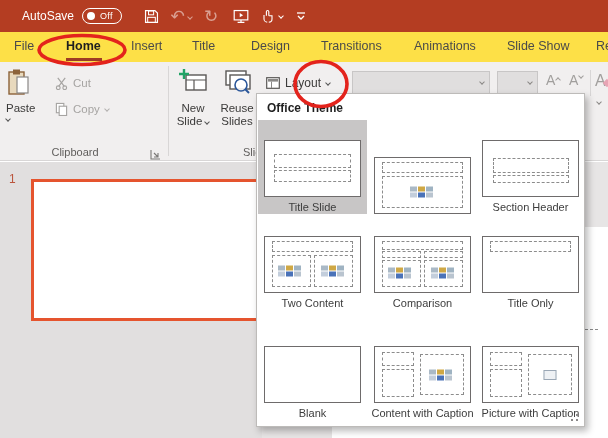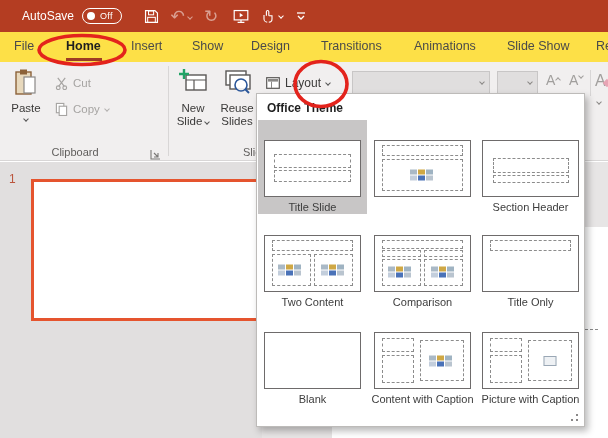--- a/index.html
+++ b/index.html
@@ -24,21 +24,21 @@
   
   .menubar { position:absolute; left:0; top:32px; width:608px; height:30px; background:#fde047; }
   .tab { position:absolute; top:7px; font-size:12.5px; color:#4a4a4a; white-space:nowrap; cursor:default; }
   .tab.active { color:#1f1f1f; font-weight:bold; }
   .tab-underline { position:absolute; top:26px; height:3px; background:#9e3b24; }
 
   
   .ribbon { position:absolute; left:0; top:62px; width:608px; height:99px; background:#f1efef; border-bottom:1px solid #d8d6d6; }
   .rb-text { font-size:11.5px; color:#3b3a39; }
   .rb-disabled { color:#a6a4a2; }
-  .paste-btn { position:absolute; left:6px; top:6px; width:40px; height:76px; display:flex; flex-direction:column; align-items:center; }
+  .paste-btn { position:absolute; left:6px; top:6px; width:40px; height:76px; display:flex; flex-direction:column; align-items:flex-start; }
   .paste-btn .rb-text { margin-top:4px; }
   .small-btn { position:absolute; height:22px; display:flex; align-items:center; gap:5px; }
   .group-label { position:absolute; top:84px; font-size:11px; color:#605e5c; text-align:center; }
   .launcher { position:absolute; left:150px; top:84px; width:12px; height:12px; }
   .vdiv { position:absolute; top:4px; height:90px; width:1px; background:#d8d6d6; }
   .big-btn { position:absolute; top:6px; display:flex; flex-direction:column; align-items:center; width:42px; }
   .big-btn .l1 { margin-top:4px; }
   .big-btn .rb-text { line-height:13px; }
   .layout-btn { position:absolute; left:262px; top:9px; height:24px; display:flex; align-items:center; gap:5px; padding:0 4px; }
   .layout-btn .chev { color:#555; }
@@ -53,21 +53,21 @@
   .slides-panel { position:absolute; left:0; top:162px; width:262px; height:276px; background:#e1dfdf; }
   .slide-number { position:absolute; left:9px; top:10px; font-size:12px; color:#bb553d; }
   .slide-thumb { position:absolute; left:31px; top:17px; width:229px; height:142px; background:#fff; border:3px solid #e5542e; }
   .canvas { position:absolute; left:262px; top:162px; width:346px; height:276px; background:#e7e5e5; }
   .slide-editor { position:absolute; left:70px; top:65px; width:276px; height:211px; background:#fff; }
   .ph-fragment { position:absolute; left:208px; top:102px; width:58px; border-top:1px dashed #8a8a8a; }
 
   
   .dropdown { position:absolute; left:256px; top:93px; width:329px; height:334px; background:#fff; border:1px solid #bdbbb9; box-shadow:3px 4px 7px rgba(0,0,0,.28); z-index:20; }
   .dd-title { position:absolute; left:10px; top:7px; font-size:12px; font-weight:bold; color:#1f1f1f; }
-  .cell { position:absolute; width:109px; display:flex; flex-direction:column; align-items:center; padding-top:20px; }
+  .cell { position:absolute; width:109px; display:flex; flex-direction:column; align-items:center; padding-top:20px;justify-content:flex-end; }
   .cell.selected { background:#c8c6c6; }
   .r1 { top:26px; height:94px; }
   .r2 { top:121px; height:95px; }
   .r3 { top:218px; height:108px; }
   .c1 { left:1px; } .c2 { left:111px; } .c3 { left:219px; }
   .thumb { position:relative; width:97px; height:57px; background:#fff; border:1px solid #6e6b6b; }
   .cell-label { margin-top:4px; font-size:11px; color:#3d3d3d; line-height:13px; text-align:center; width:104px; }
   .ph { position:absolute; border:1px dashed #8c8c8c; }
   .cluster { position:absolute; left:50%; top:50%; transform:translate(-50%,-50%); width:26px; display:flex; flex-wrap:wrap; gap:1px; }
   .cluster i { width:7px; height:5px; display:block; }
@@ -126,21 +126,21 @@
             <path d="M3 6l3 3 3-3" fill="none" stroke="#fff" stroke-width="1.3"></path>
           </svg>
       </span>
     </div>
   </div>
 
   <div class="menubar">
     <span class="tab" style="left:14px;">File</span>
     <span class="tab active" style="left:66px;">Home</span>
     <span class="tab" style="left:131px;">Insert</span>
-    <span class="tab" style="left:192px;">Show</span>
+    <span class="tab" style="left:192px;">Title</span>
     <span class="tab" style="left:251px;">Design</span>
     <span class="tab" style="left:321px;">Transitions</span>
     <span class="tab" style="left:414px;">Animations</span>
     <span class="tab" style="left:507px;">Slide Show</span>
     <span class="tab" style="left:596px;">Review</span>
     <span class="tab-underline" style="left:66px; width:36px;"></span>
   </div>
 
   <div class="ribbon">
 

